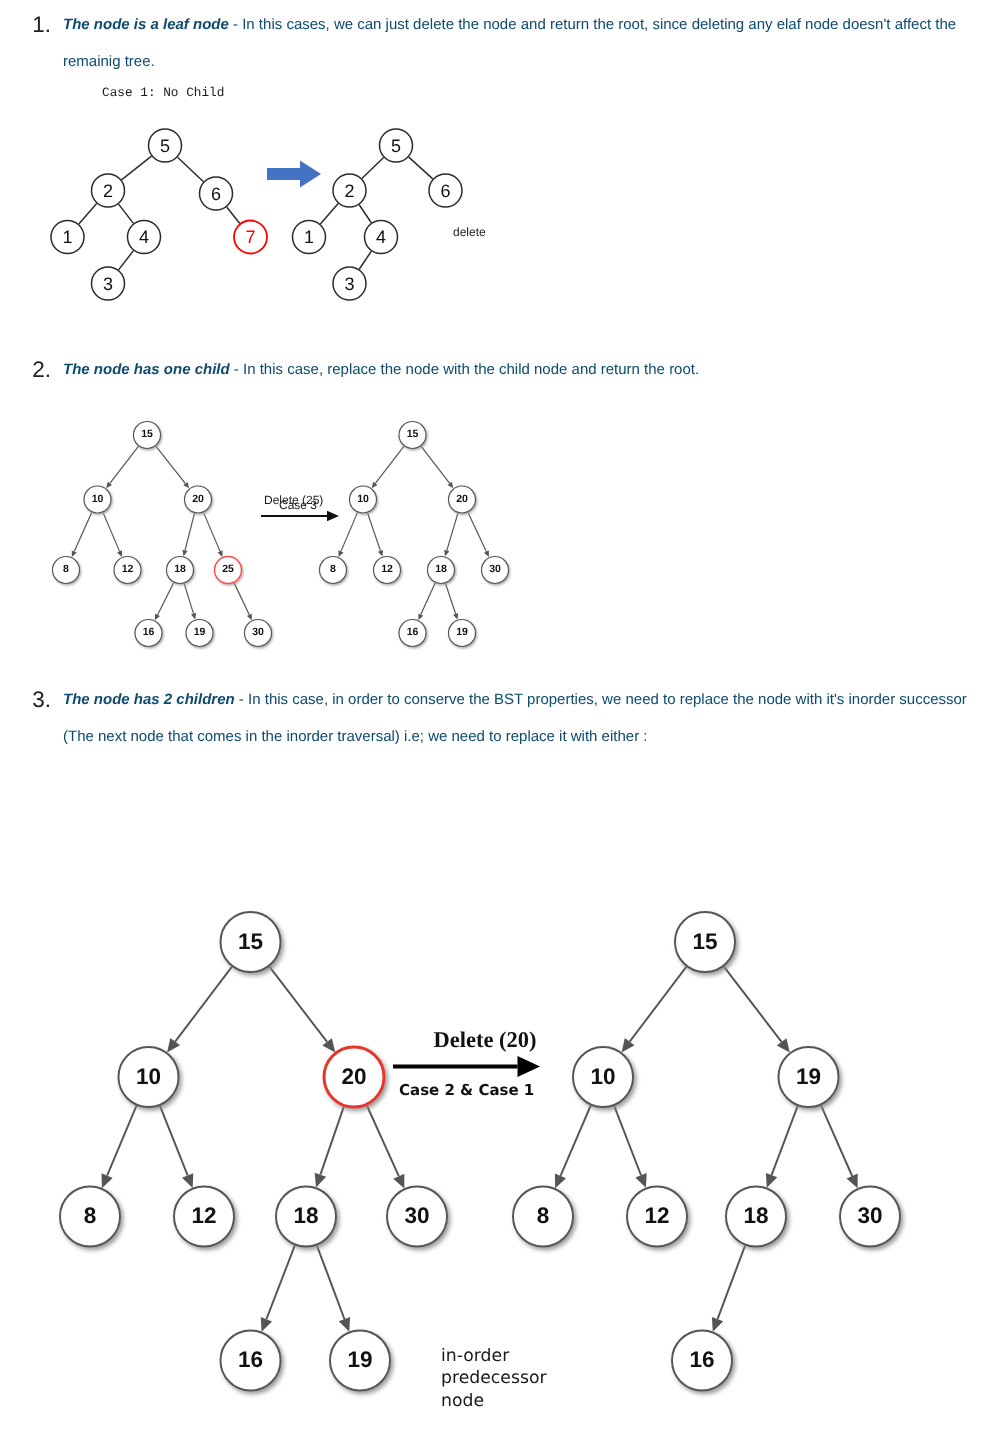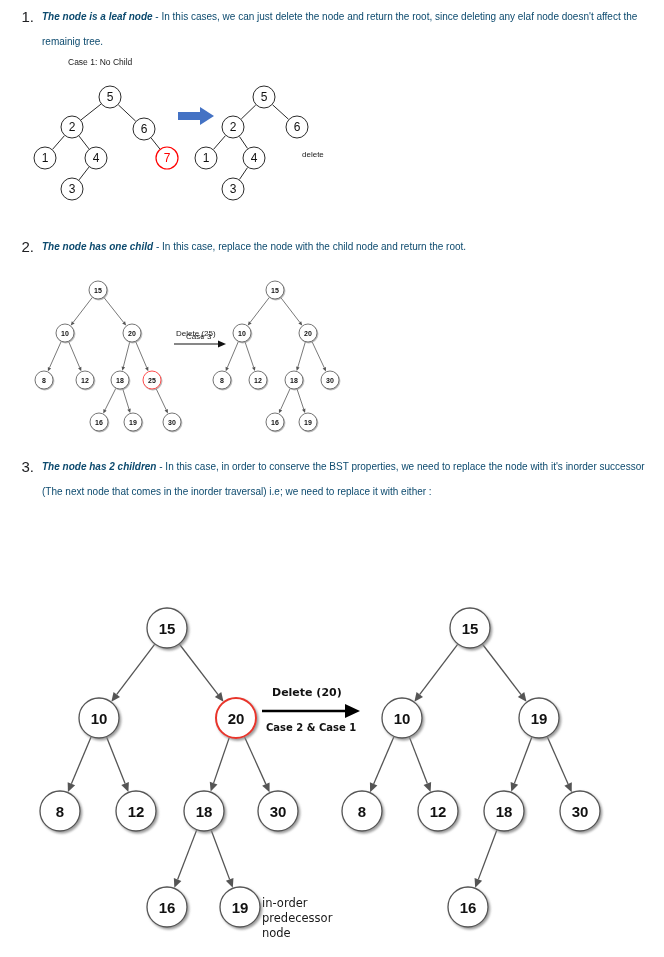--- a/index.html
+++ b/index.html
@@ -53,21 +53,21 @@
   .figure {
     position: absolute;
   }
   .figure svg {
     display: block;
   }
 
   .cap-small {
     position: absolute;
     font-size: 8.5px;
-    font-family: Liberation Sans, sans-serif;
+    font-family: Liberation Mono, monospace;
     color: #1a1a1a;
     white-space: nowrap;
     text-align: right;
   }
   .cap-delete {
     position: absolute;
     font-size: 8px;
     font-family: "Liberation Sans", sans-serif;
     color: #1a1a1a;
     white-space: nowrap;
@@ -79,20 +79,21 @@
     white-space: nowrap;
     color: #111111;
   }
   .cap-note {
     position: absolute;
     font-family: "DejaVu Sans", sans-serif;
     font-size: 11.5px;
     line-height: 15px;
     color: #1a1a1a;
     white-space: nowrap;
+    margin-left: 32px;
   }
 </style>
 </head>
 <body>
 
 <div class="page">
 
   <div class="item" style="left:10px; top:4px; width:644px;">
     <div class="item-num">1.</div>
     <div class="item-body">
@@ -430,21 +431,21 @@
             <circle cx="468" cy="907" r="20" fill="#ffffff" stroke="#555555" stroke-width="1.3" filter="url(#nodeShadow)"></circle>
             <text x="468" y="907" text-anchor="middle" dominant-baseline="central" font-family="&quot;Liberation Sans&quot;, sans-serif" font-size="15" font-weight="bold" fill="#111111">16</text>
           </g>
         </g>
       <g>
         <line x1="262" y1="711" x2="345" y2="711" stroke="#000" stroke-width="2.6"></line>
         <polygon points="345,704 360,711 345,718" fill="#000"></polygon>
       </g>
     </svg>
   </div>
-  <div class="cap-mono" style="left:272px; top:686px; font-size:11px;">Delete (20)</div>
+  <div class="cap-mono" style="left:289px; top:686px; font-size:15px;font-family:Liberation Serif, serif;">Delete (20)</div>
   <div class="cap-mono" style="left:266px; top:722px; font-size:10px;">Case 2 &amp; Case 1</div>
 
   <div class="cap-note" style="left:262px; top:896px;">
     <div>in-order</div>
     <div>predecessor</div>
     <div>node</div>
   </div>
 
 </div>
 

